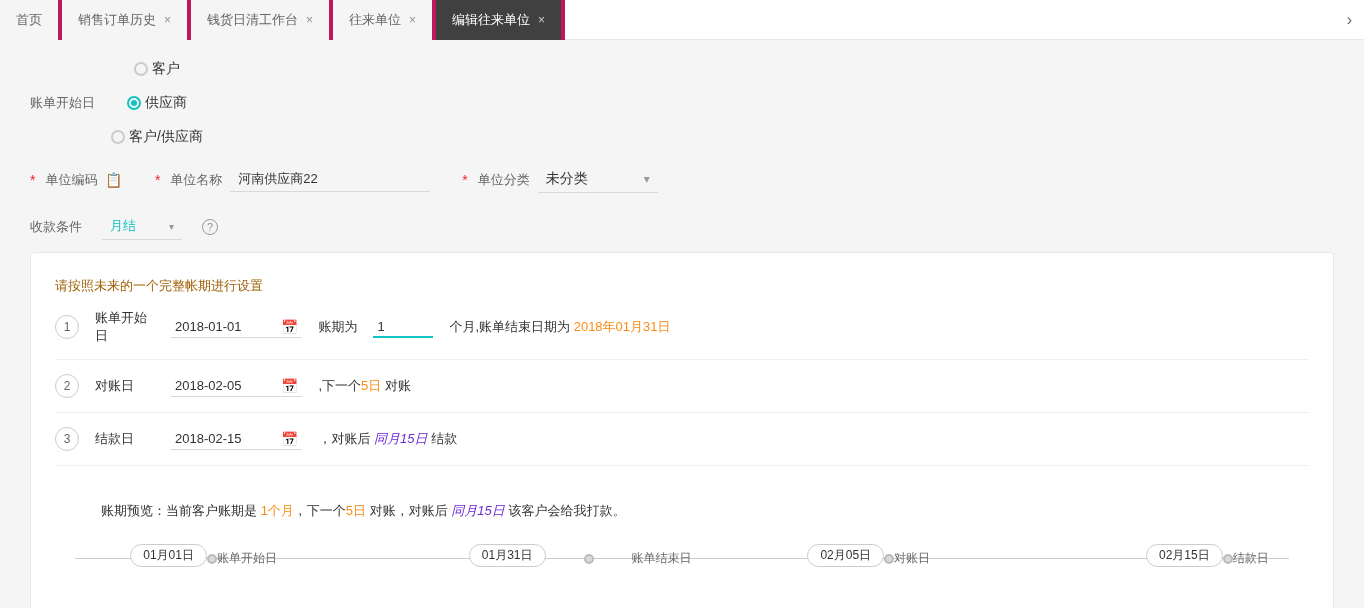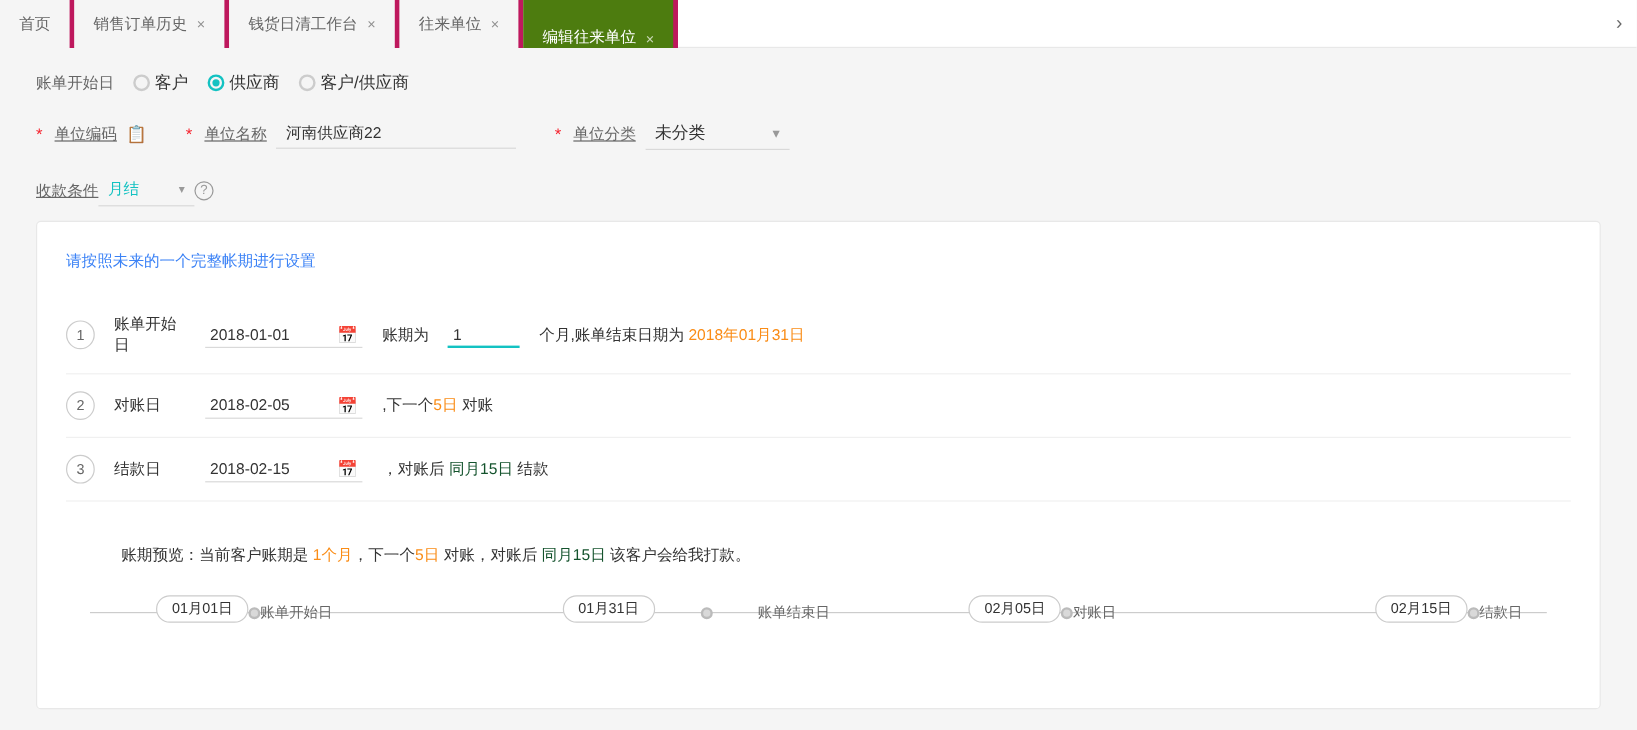--- a/index.html
+++ b/index.html
@@ -20,23 +20,22 @@
       height: 40px;
       padding: 0 16px;
       font-size: 13px;
       color: #666;
       cursor: pointer;
       border-right: 4px solid #be185d;
       white-space: nowrap;
       background: #f5f5f5;
     }
     .tab-item.active {
-      background: #4d7c0f;
+      background: #404040;
       color: #fff;
-      align-items: flex-end;
     }
     .tab-item .tab-close {
       margin-left: 8px;
       font-size: 12px;
       opacity: 0.7;
     }
     .tab-more {
       margin-left: auto;
       padding: 0 12px;
       color: #666;
@@ -60,30 +59,30 @@
     }
     .form-group {
       display: flex;
       align-items: center;
       gap: 8px;
     }
     .form-label {
       color: #666;
       font-size: 13px;
       white-space: nowrap;
-      text-decoration: underline;
     }
     .required-star {
       color: #f5222d;
       margin-right: 2px;
     }
     .radio-group {
       display: flex;
       align-items: center;
       gap: 16px;
+      flex-direction: column;
     }
     .radio-item {
       display: flex;
       align-items: center;
       gap: 4px;
       cursor: pointer;
     }
     .radio-circle {
       width: 14px;
       height: 14px;
@@ -167,22 +166,21 @@
     
     .card {
       background: #fff;
       border: 1px solid #e8e8e8;
       border-radius: 4px;
       padding: 24px;
       margin-top: 8px;
     }
     .card-hint {
       font-size: 13px;
-      color: #3b82f6;
-      margin-bottom: 20px;
+      color: #a16207;
     }
 
     
     .setting-row {
       display: flex;
       align-items: center;
       padding: 14px 0;
       border-bottom: 1px solid #f0f0f0;
       gap: 16px;
     }
@@ -234,22 +232,23 @@
     }
     .row-desc {
       font-size: 13px;
       color: #333;
     }
     .highlight-orange {
       color: #fa8c16;
       font-weight: 500;
     }
     .highlight-teal {
-      color: #14532d;
+      color: #6d28d9;
       font-weight: 500;
+      font-style: italic;
     }
 
     
     .preview-section {
       margin-top: 20px;
       padding: 16px 0 0 0;
     }
     .preview-text {
       font-size: 13px;
       color: #333;
@@ -369,21 +368,21 @@
       <span class="required-star">*</span>
       <span class="form-label">单位分类</span>
       <div class="select-field">
         <span>未分类</span>
         <span style="flex:1"></span>
         <span class="dropdown-icon">▾</span>
       </div>
     </div>
   </div>
 
-  <div class="form-row" style="align-items:center; gap:0; margin-bottom:12px;">
+  <div class="form-row" style="align-items:center; gap:20px; margin-bottom:12px;">
     <span class="form-label">收款条件</span>
     <div class="select-field" style="min-width:80px;">
       <span class="select-value">月结</span>
       <span style="flex:1"></span>
       <span class="select-arrow">▾</span>
     </div>
     <div class="help-icon">?</div>
   </div>
 
   <div class="card">

